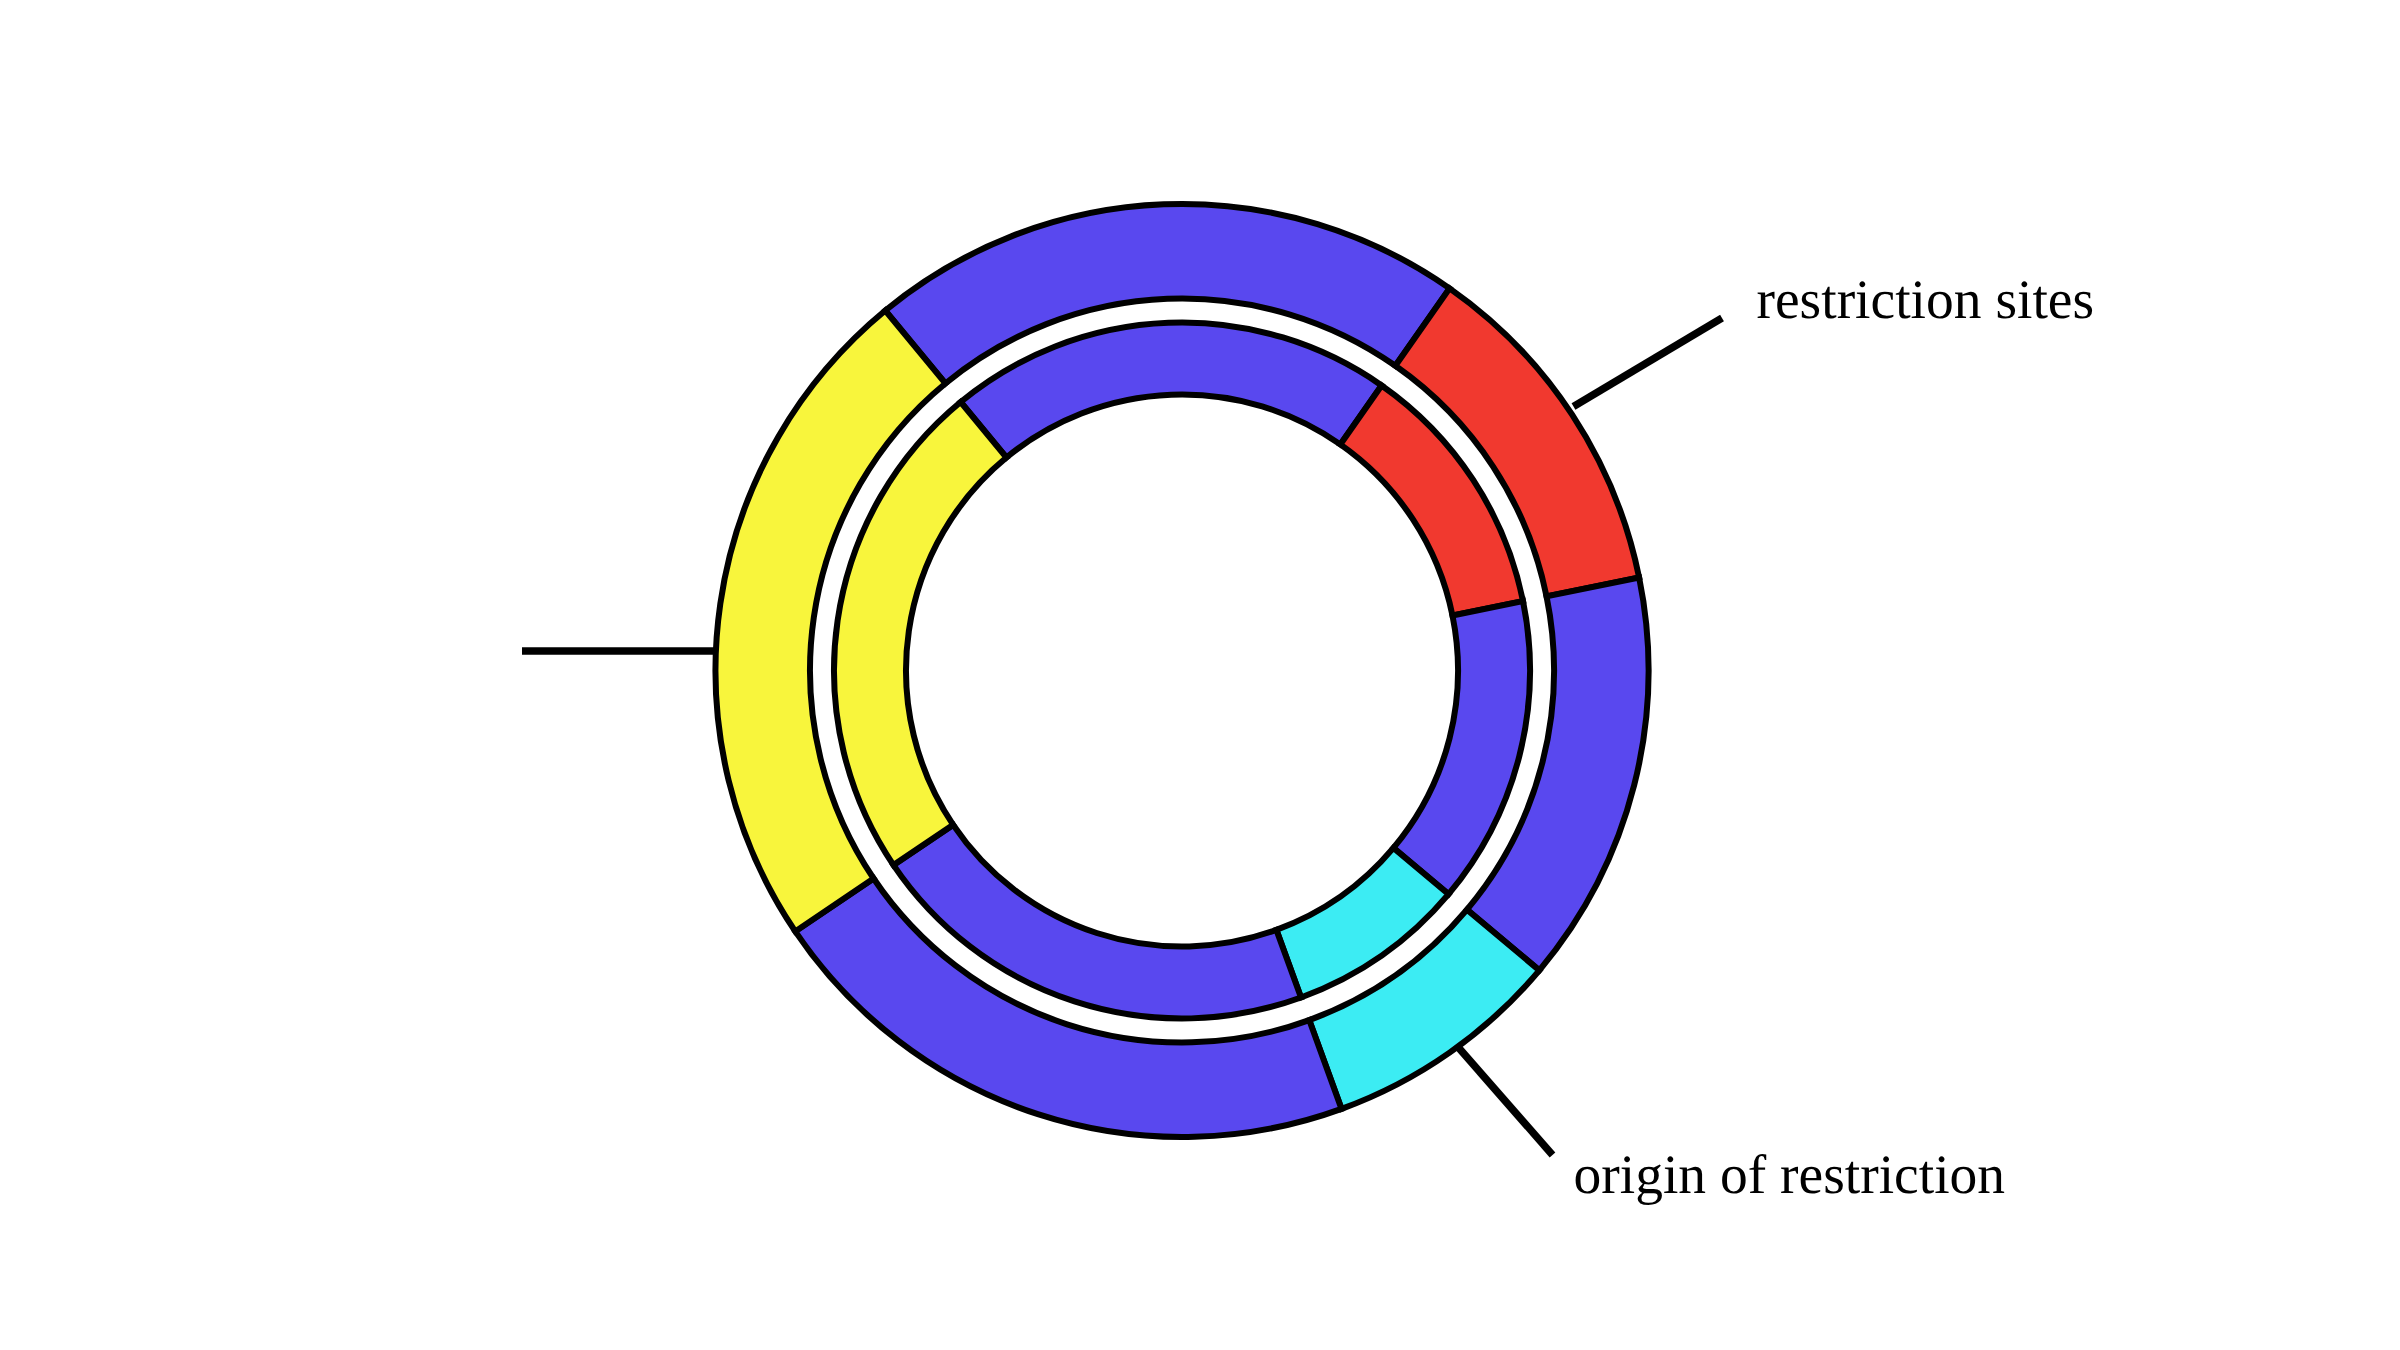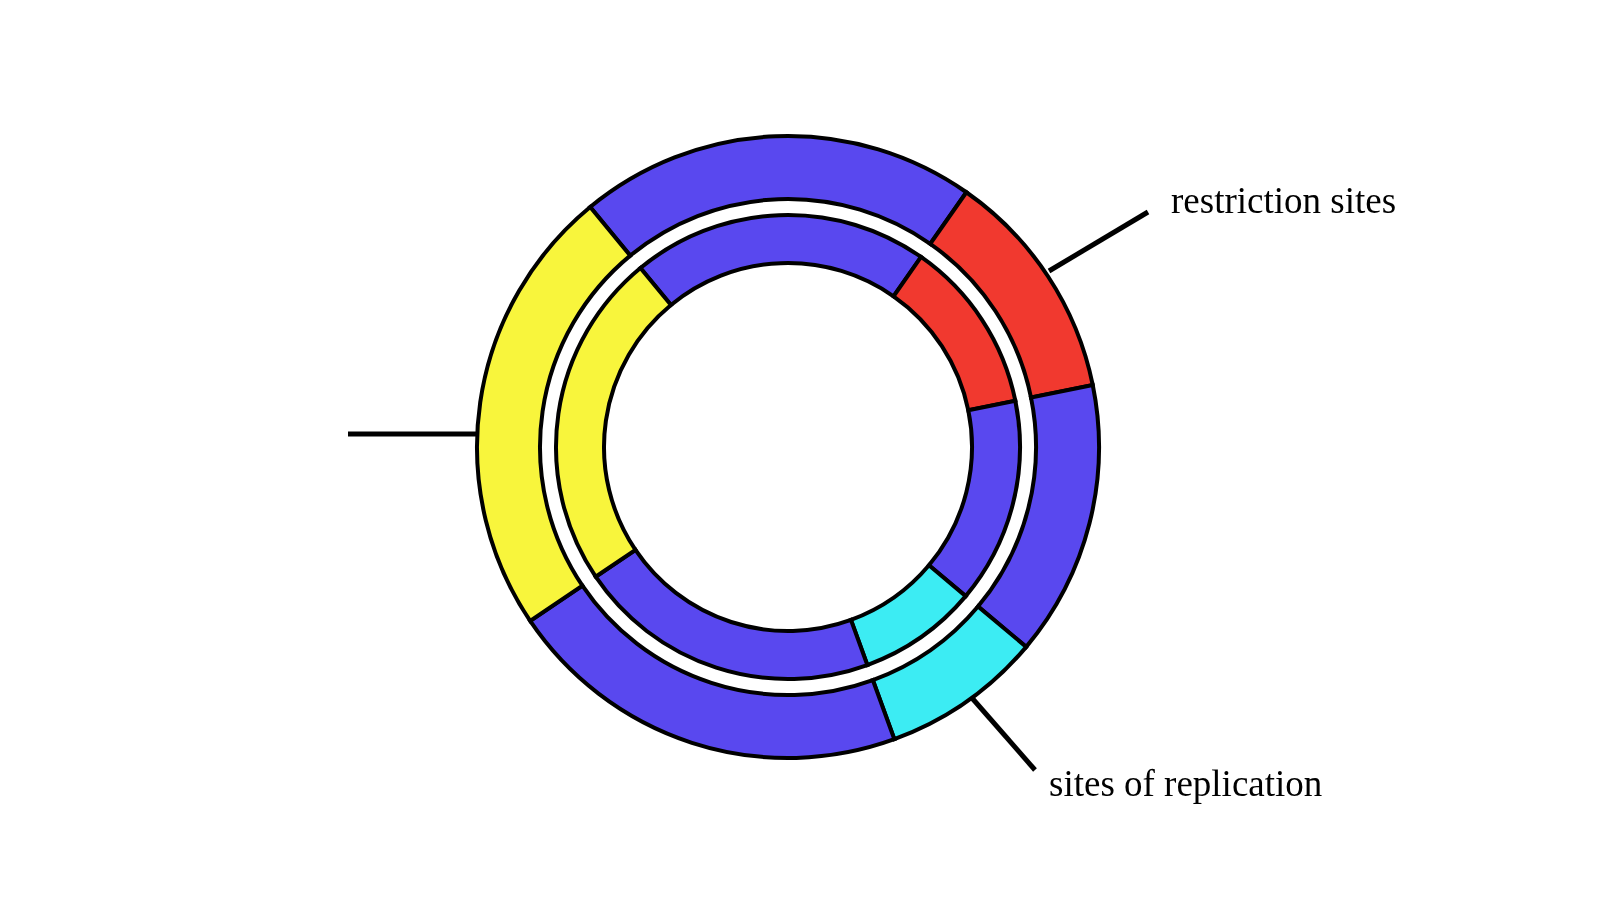--- a/index.html
+++ b/index.html
@@ -52,14 +52,14 @@
     <g id="callout-lines-layer">
         <line x1="1049" y1="271" x2="1148" y2="212" stroke="#000000" stroke-width="5"></line>
         <line x1="477" y1="434" x2="348" y2="434" stroke="#000000" stroke-width="5"></line>
         <line x1="972" y1="698" x2="1035" y2="770" stroke="#000000" stroke-width="5"></line>
       </g>
   </svg>
 
   <div class="callout-label" id="callout-label-0" style="left: 1171px; top: 182px;">restriction sites</div>
 
 
-  <div class="callout-label" id="callout-label-2" style="left: 1049px; top: 765px;">sites of replication</div>
+  <div class="callout-label" id="callout-label-2" style="left: 1049px; top: 765px;">origin of restriction</div>
 </div>
 
 </body></html>

